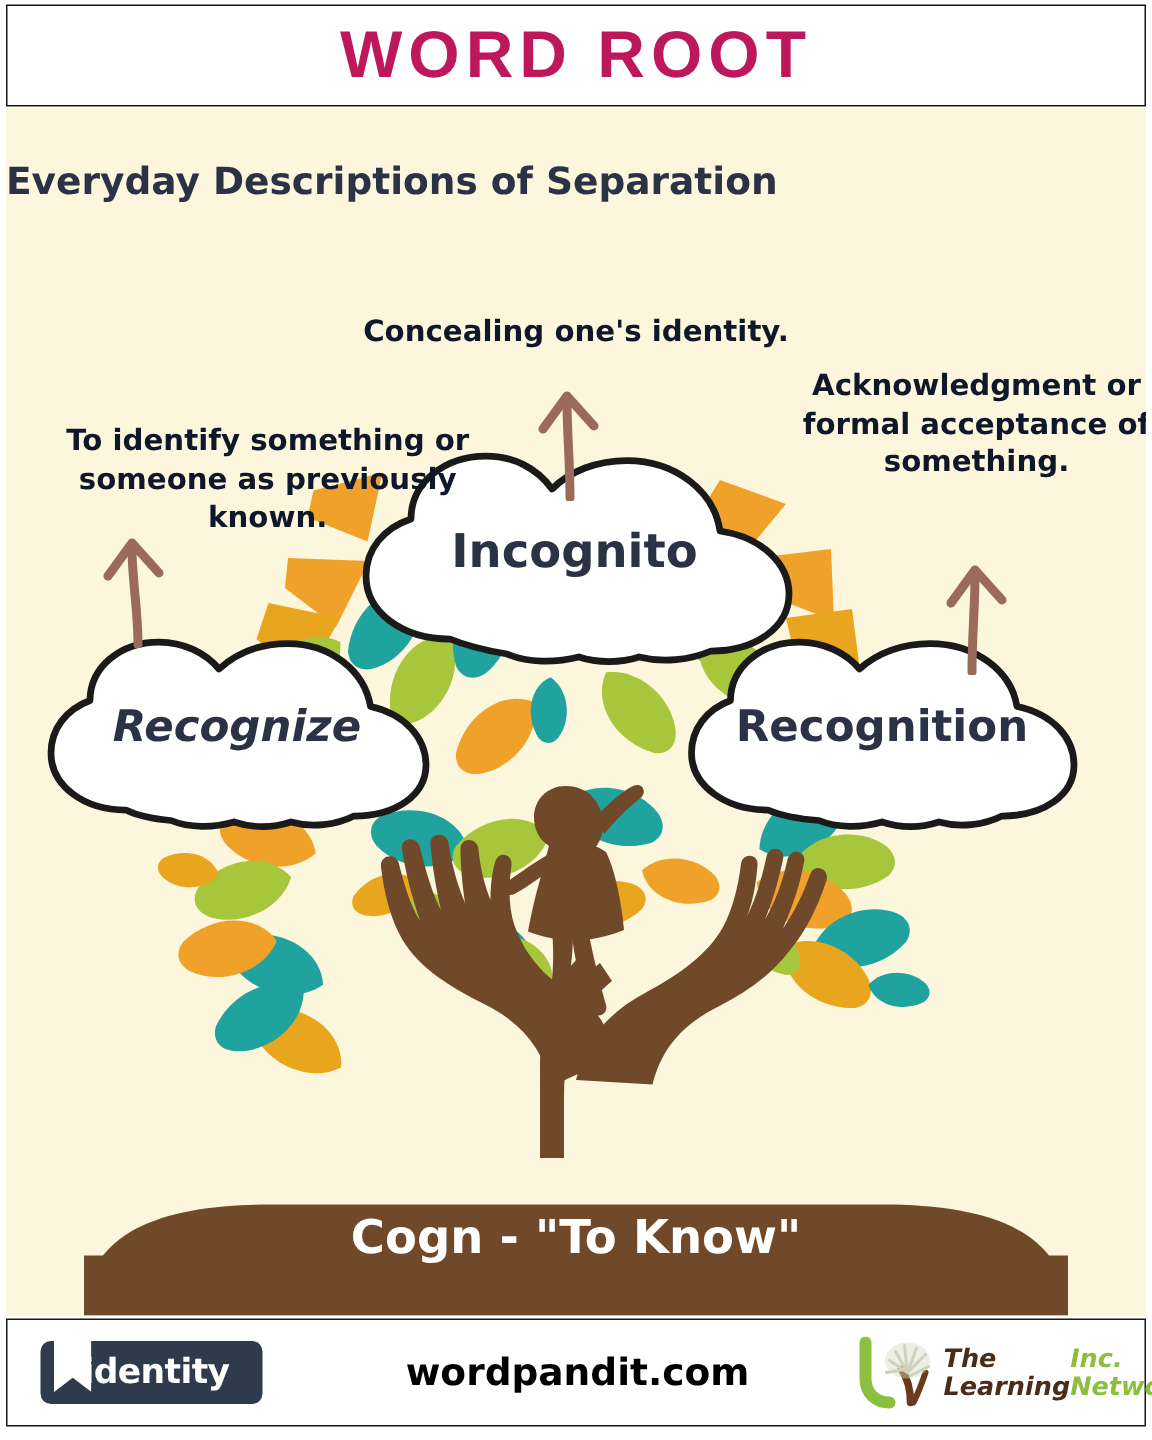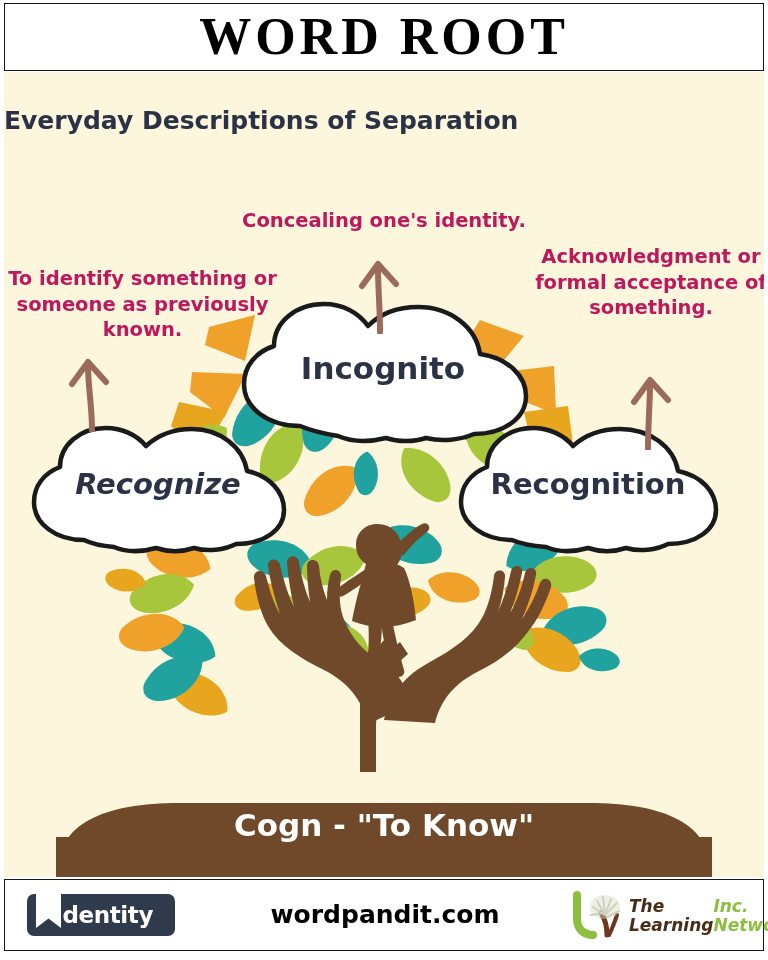--- a/index.html
+++ b/index.html
@@ -27,25 +27,25 @@
     width: 760px;
     height: 68px;
     background: #ffffff;
     border: 1px solid #171717;
     box-sizing: border-box;
     display: flex;
     align-items: center;
     justify-content: center;
   }
   .header-title {
-    color: #000000;
-    font-size: 52px;
+    color: #be185d;
+    font-size: 44px;
     font-weight: bold;
     letter-spacing: 4px;
-    font-family: Liberation Serif, serif;
+    font-family: Liberation Sans, sans-serif;
     line-height: 1;
   }
 
   
   .body-area {
     position: absolute;
     left: 4px;
     top: 72px;
     width: 760px;
     height: 805px;
@@ -60,29 +60,29 @@
     width: 760px;
     color: #2B3246;
     font-size: 25px;
     font-weight: bold;
     font-family: "DejaVu Sans", sans-serif;
   }
 
   
   .desc {
     position: absolute;
-    color: #be185d;
+    color: #0f172a;
     font-size: 19.5px;
     font-weight: bold;
     line-height: 1.32;
     text-align: center;
     font-family: "DejaVu Sans", sans-serif;
     z-index: 14;
   }
-  .desc-left  { left: -3px;  top: 194px; width: 283px; }
+  .desc-left  { left: -3px;  top: 209px; width: 283px; padding-left: 36px; }
   .desc-mid   { left: 185px; top: 136px; width: 390px; }
   .desc-right { left: 528px; top: 172px; width: 238px; }
 
   
   .cloud-wrap { position: absolute; z-index: 12; }
   .cloud-wrap svg { display: block; overflow: visible; }
   .cloud-label {
     position: absolute;
     left: 0; right: 0;
     text-align: center;

